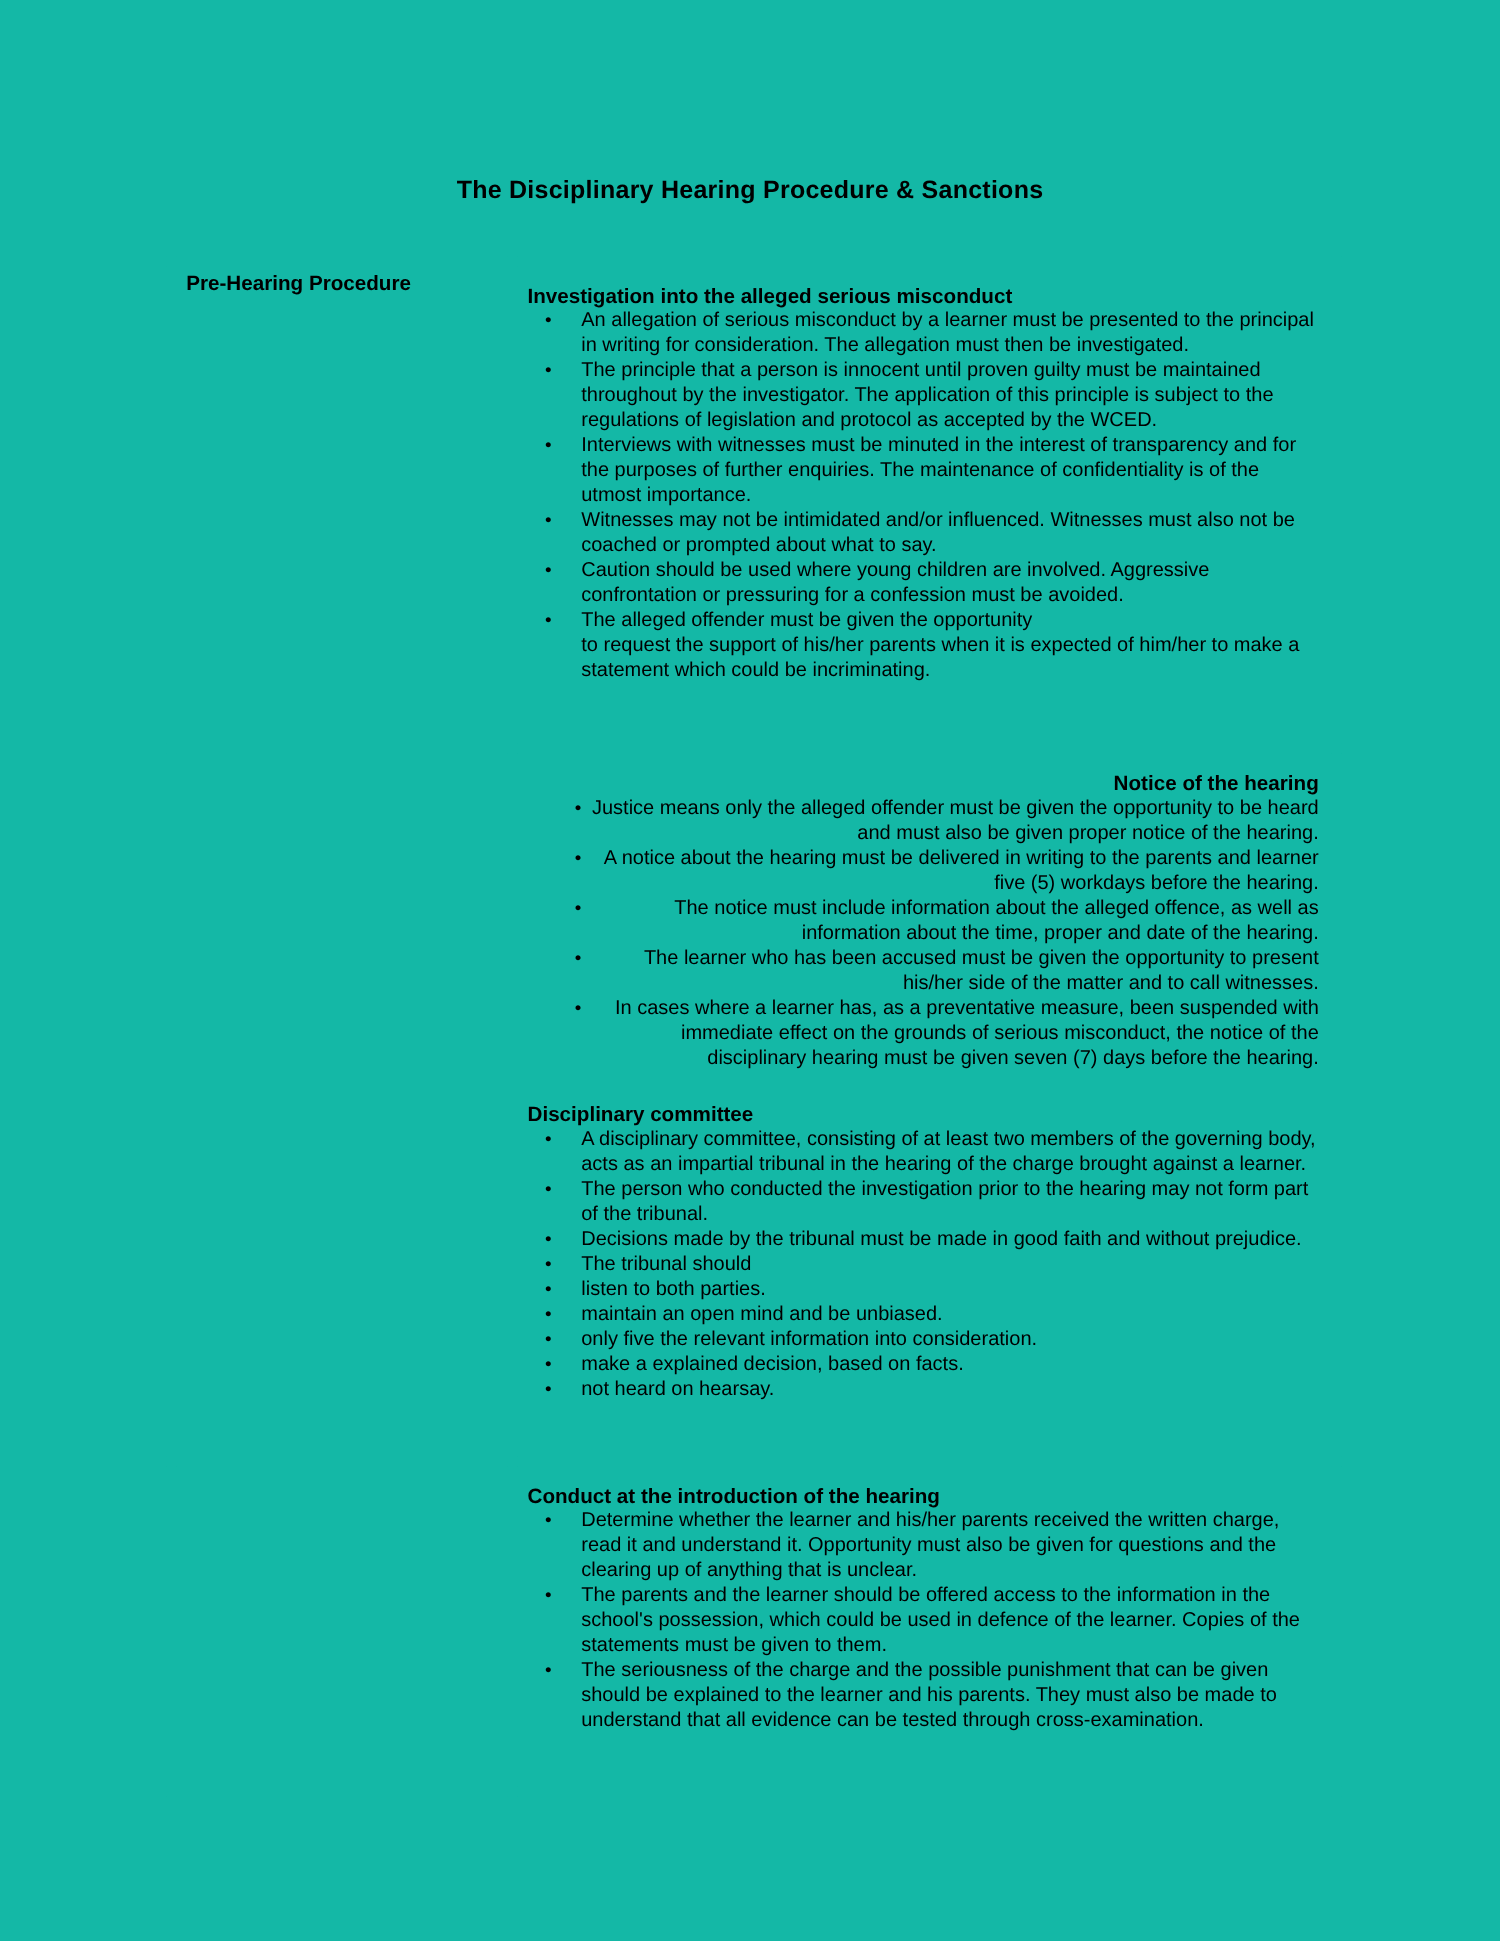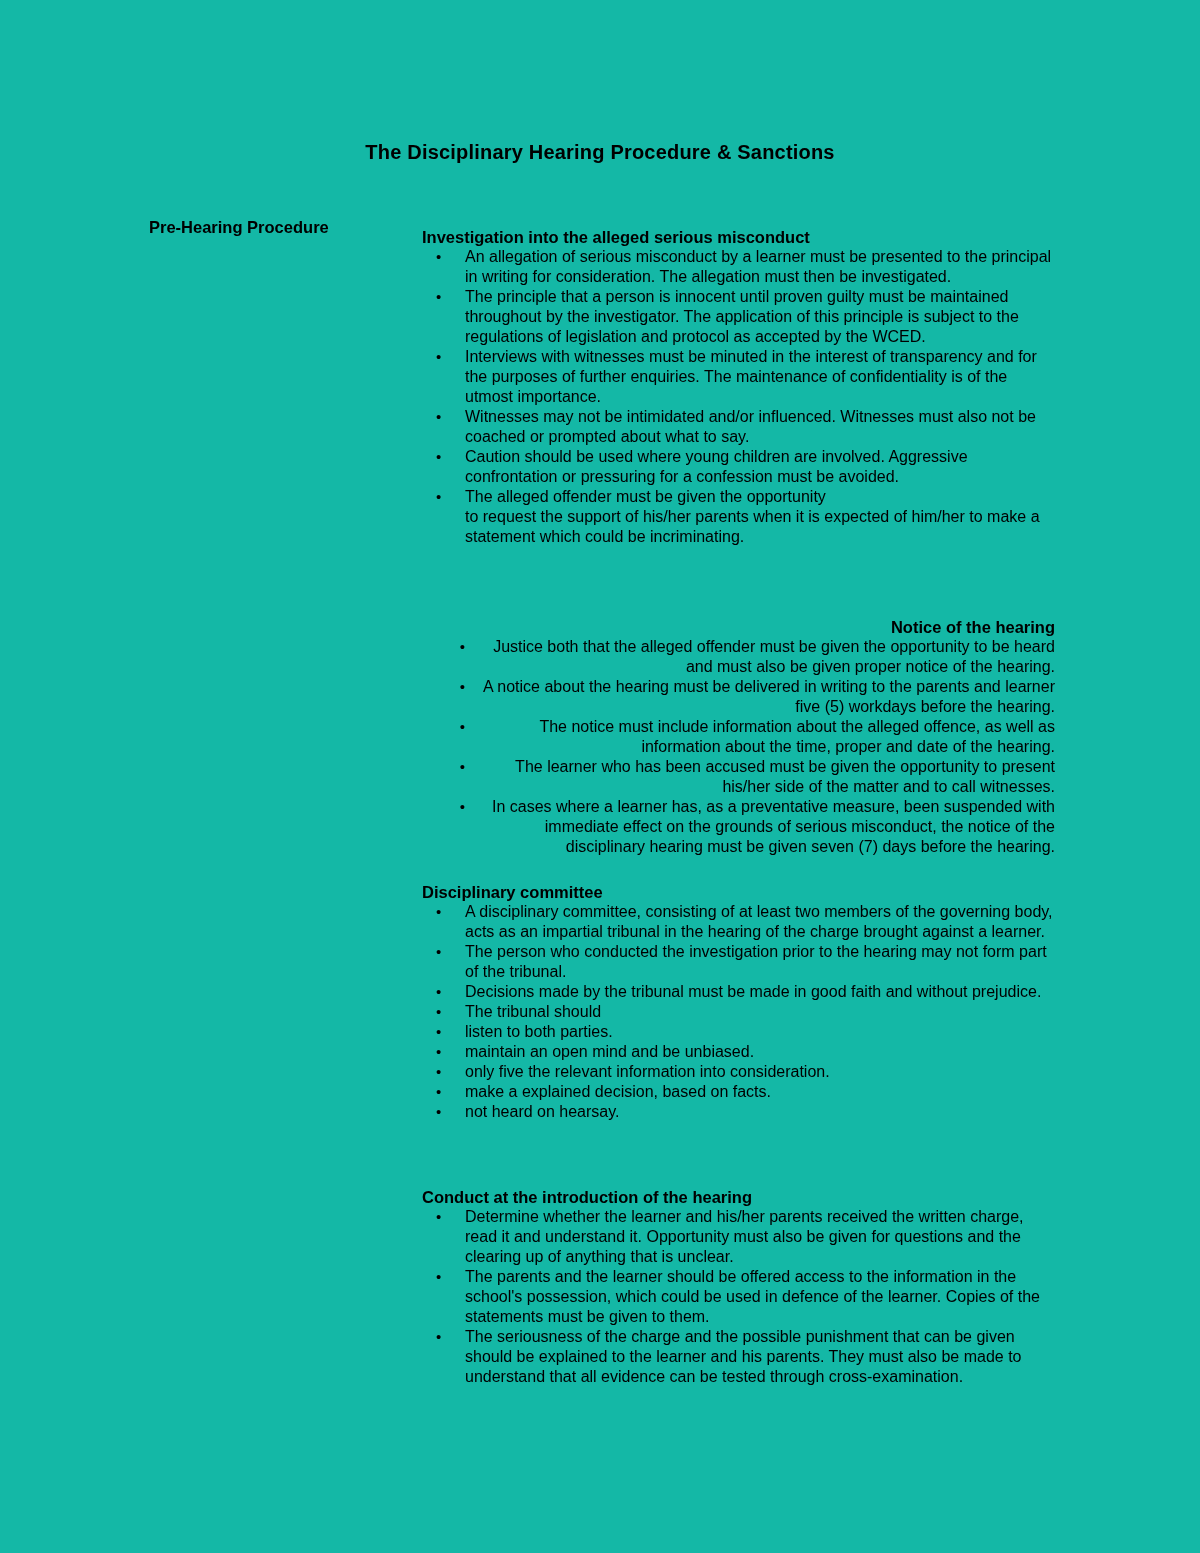--- a/index.html
+++ b/index.html
@@ -107,21 +107,21 @@
 to request the support of his/her parents when it is expected of him/her to make a statement which could be incriminating.</span>
             </div>
           </td>
         </tr>
         <tr class="row-2">
           <td class="left-col"></td>
           <td class="right-col">
             <div class="section-heading">Notice of the hearing</div>
             <div class="bullet">
               <span class="bullet-marker">•</span>
-              <span class="bullet-text">Justice both that the alleged offender must be given the opportunity to be heard and must also be given proper notice of the hearing.</span>
+              <span class="bullet-text">Justice means only the alleged offender must be given the opportunity to be heard and must also be given proper notice of the hearing.</span>
             </div>
             <div class="bullet">
               <span class="bullet-marker">•</span>
               <span class="bullet-text">A notice about the hearing must be delivered in writing to the parents and learner five (5) workdays before the hearing.</span>
             </div>
             <div class="bullet">
               <span class="bullet-marker">•</span>
               <span class="bullet-text">The notice must include information about the alleged offence, as well as information about the time, proper and date of the hearing.</span>
             </div>
             <div class="bullet">

